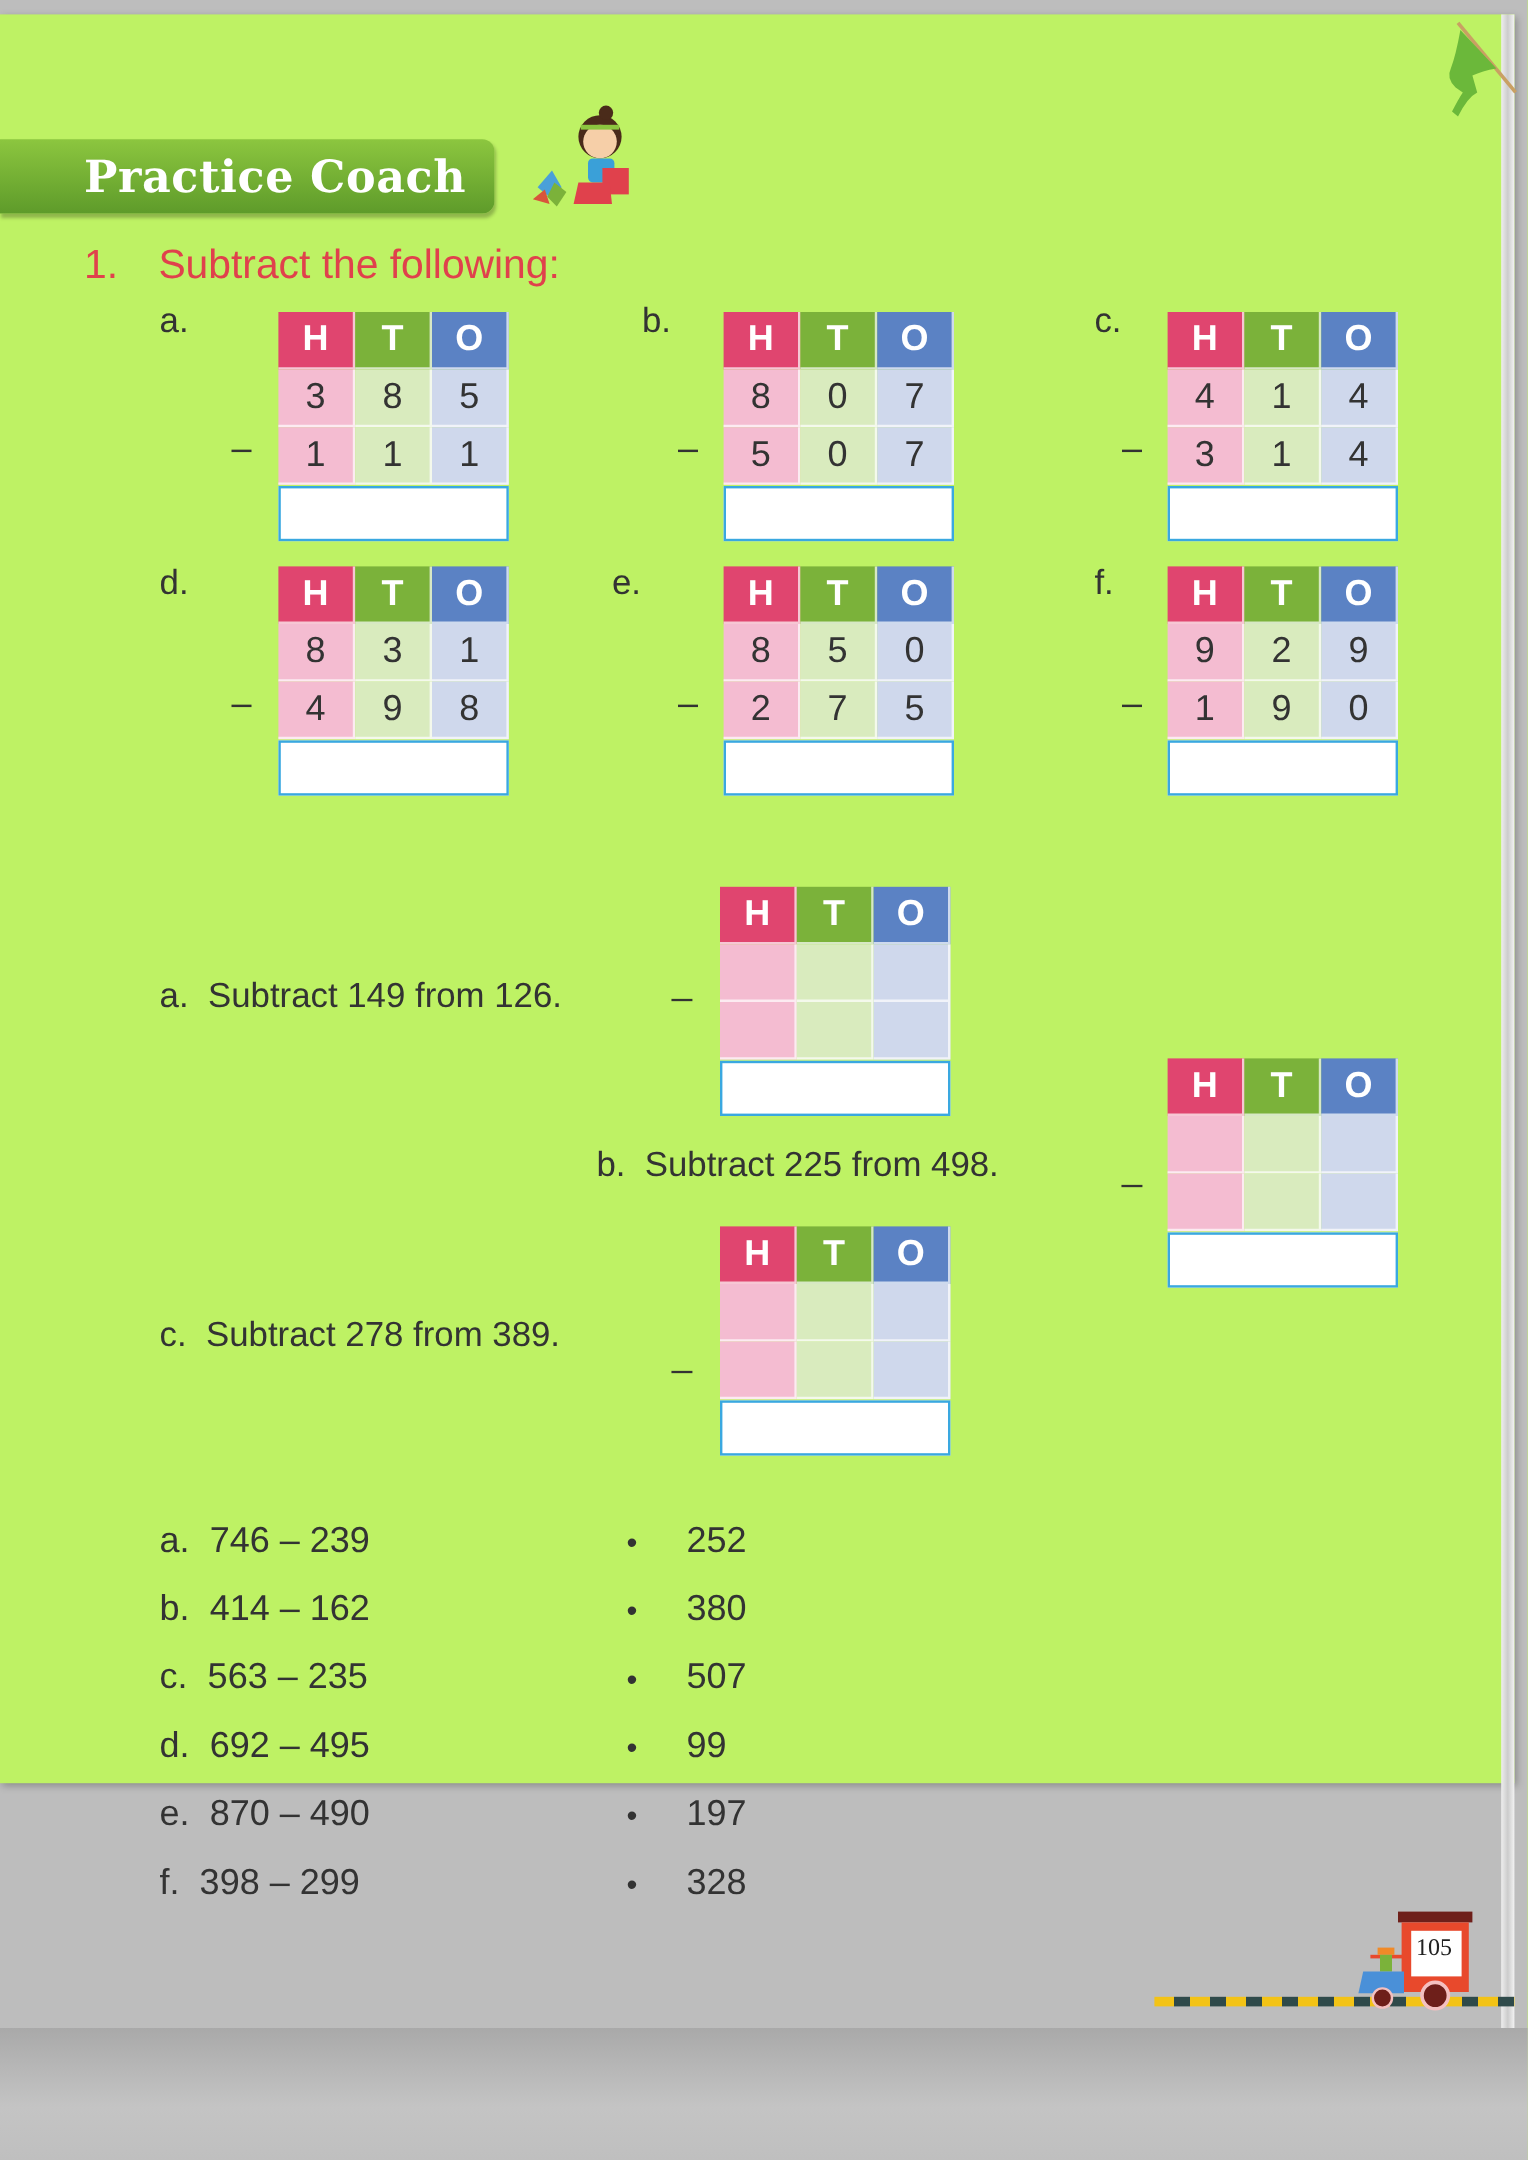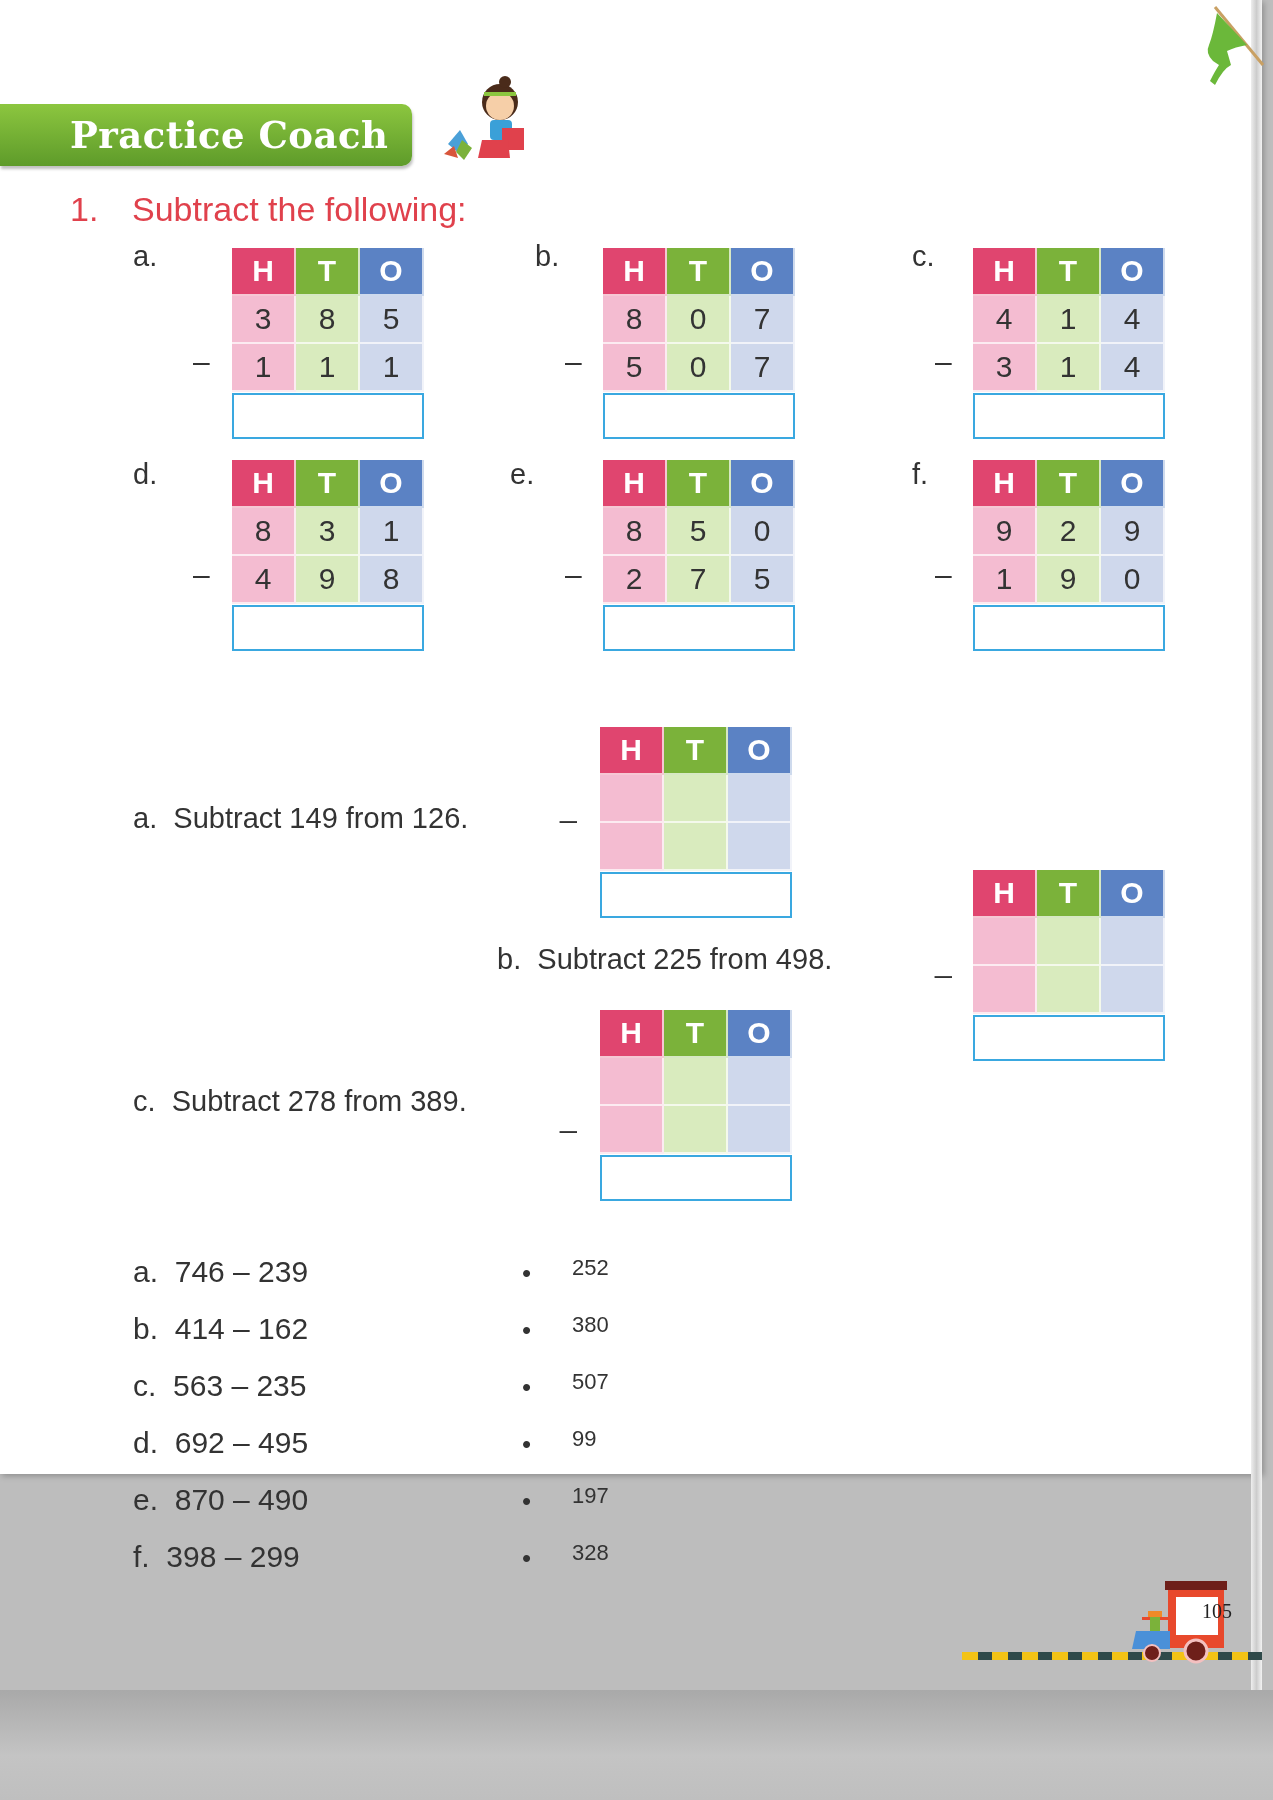--- a/index.html
+++ b/index.html
@@ -1,40 +1,40 @@
 <!DOCTYPE html>
 <html><head>
 <meta charset="utf-8">
 <style>
   html,body{margin:0;padding:0;}
   body{width:1273px;height:1800px;position:relative;overflow:hidden;background:#bdbdbd;font-family:"Liberation Sans","DejaVu Sans",sans-serif;color:#333;}
-  .page{position:absolute;left:0;top:0;width:1262px;height:1474px;background:#ffffff;box-shadow:2px 2px 6px rgba(0,0,0,.25);}
+  .page{position:absolute;left:0;top:12px;width:1262px;height:1474px;background:#bef264;box-shadow:2px 2px 6px rgba(0,0,0,.25);}
   .spine{position:absolute;right:0;top:0;width:11px;height:1690px;background:linear-gradient(90deg,#eee,#ccc,#f3f3f3);}
   .floor{position:absolute;left:0;top:1690px;width:1273px;height:110px;background:linear-gradient(180deg,#a9a9a9,#c4c4c4 60%,#bfbfbf);}
   .banner{position:absolute;left:0;top:104px;width:412px;height:62px;background:linear-gradient(180deg,#8cc63f,#5e9b2a);border-radius:0 10px 10px 0;box-shadow:1px 3px 3px rgba(0,0,0,.25);}
   .banner span{position:absolute;left:70px;top:9px;font-family:"DejaVu Serif","Liberation Serif",serif;font-weight:bold;font-size:37px;color:#fff;letter-spacing:.5px;}
   .mascot{position:absolute;left:438px;top:74px;width:102px;height:90px;}
   .flag{position:absolute;left:1185px;top:5px;width:80px;height:85px;}
   .qhead{position:absolute;font-size:34px;color:#e0414c;}
   .qhead .num{display:inline-block;width:62px;}
   .lbl{position:absolute;font-size:29px;color:#333;}
   .minus{position:absolute;font-size:30px;color:#333;}
   .htogrid{position:absolute;width:192px;}
   .htogrid .row{display:flex;height:48px;}
   .htogrid .hdr .c{color:#fff;font-weight:bold;font-size:30px;}
   .htogrid .c{flex:1;display:flex;align-items:center;justify-content:center;font-size:30px;color:#333;border-right:2px solid rgba(255,255,255,.7);border-bottom:2px solid rgba(255,255,255,.7);box-sizing:border-box;}
   .hdr .h{background:#e0456f;} .hdr .t{background:#7bb23a;} .hdr .o{background:#5b82c4;}
   .cell .h{background:#f4bcd1;} .cell .t{background:#d9ebbe;} .cell .o{background:#cfd8ec;}
   .ans{height:46px;border:2.5px solid #3aa8e0;background:#fff;box-sizing:border-box;margin-top:1px;}
   .mrow{position:absolute;font-size:30px;color:#333;}
   .bullet{position:absolute;font-size:26px;color:#333;}
-  .rval{position:absolute;font-size:22px;color:#333;}
+  .rval{position:absolute;font-size:30px;color:#333;}
   .track{position:absolute;left:962px;top:1652px;width:300px;height:8px;background:repeating-linear-gradient(90deg,#f3c316 0 16px,#2f4a4a 16px 30px);}
   .train{position:absolute;left:1130px;top:1575px;width:128px;height:90px;}
-  .pgnum{position:absolute;left:1180px;top:1600px;width:52px;text-align:right;font-family:"Liberation Serif",serif;font-size:20px;color:#222;}
+  .pgnum{position:absolute;left:1180px;top:1600px;width:52px;text-align:left;font-family:"Liberation Serif",serif;font-size:20px;color:#222;}
 </style>
 </head>
 <body>
 
 <div class="page">
   <div class="spine"></div>
 
   <svg class="flag" viewBox="0 0 80 85">
     <line x1="30" y1="2" x2="78" y2="60" stroke="#c9a063" stroke-width="3"></line>
     <path d="M32 8 L62 40 Q50 42 42 46 L46 60 Q38 64 30 80 L25 76 Q30 66 34 60 L28 56 Q20 48 24 40 Q28 30 32 8Z" fill="#6bb83a"></path>

